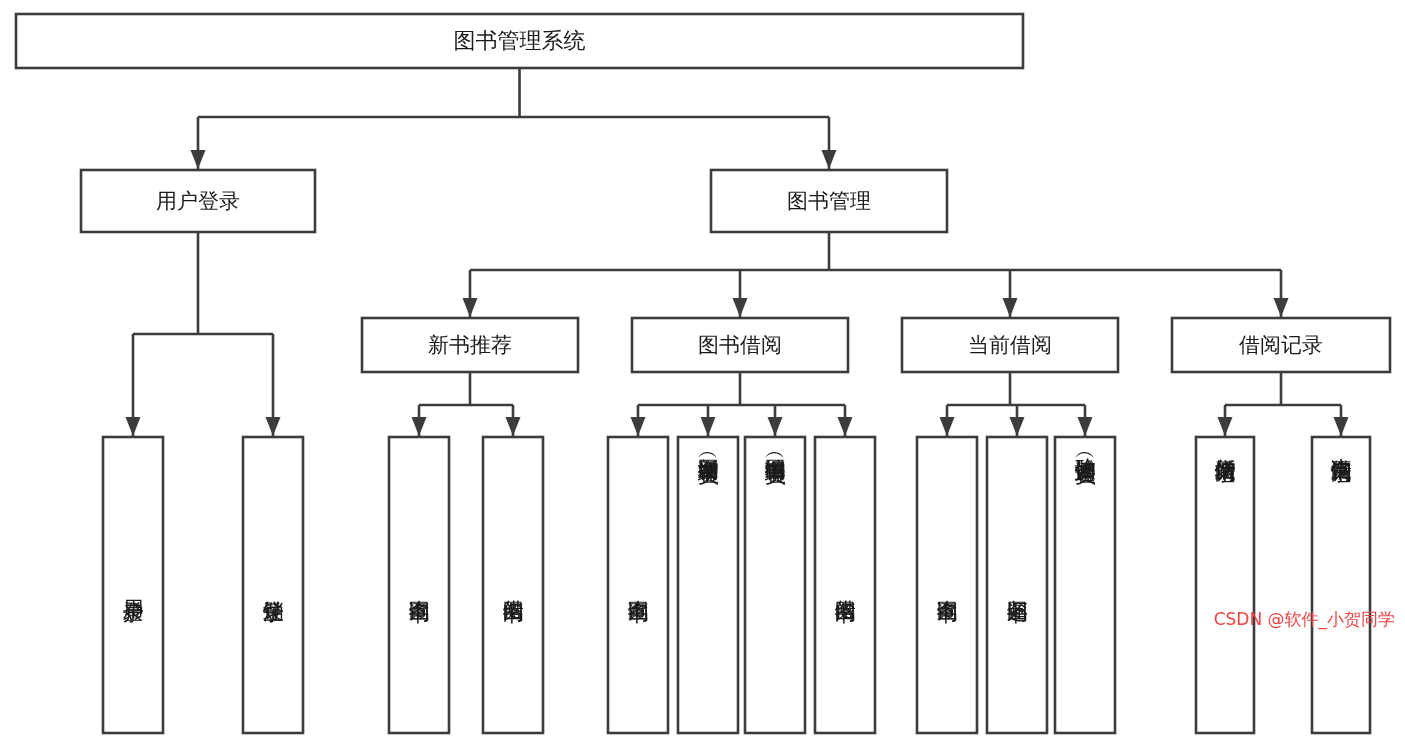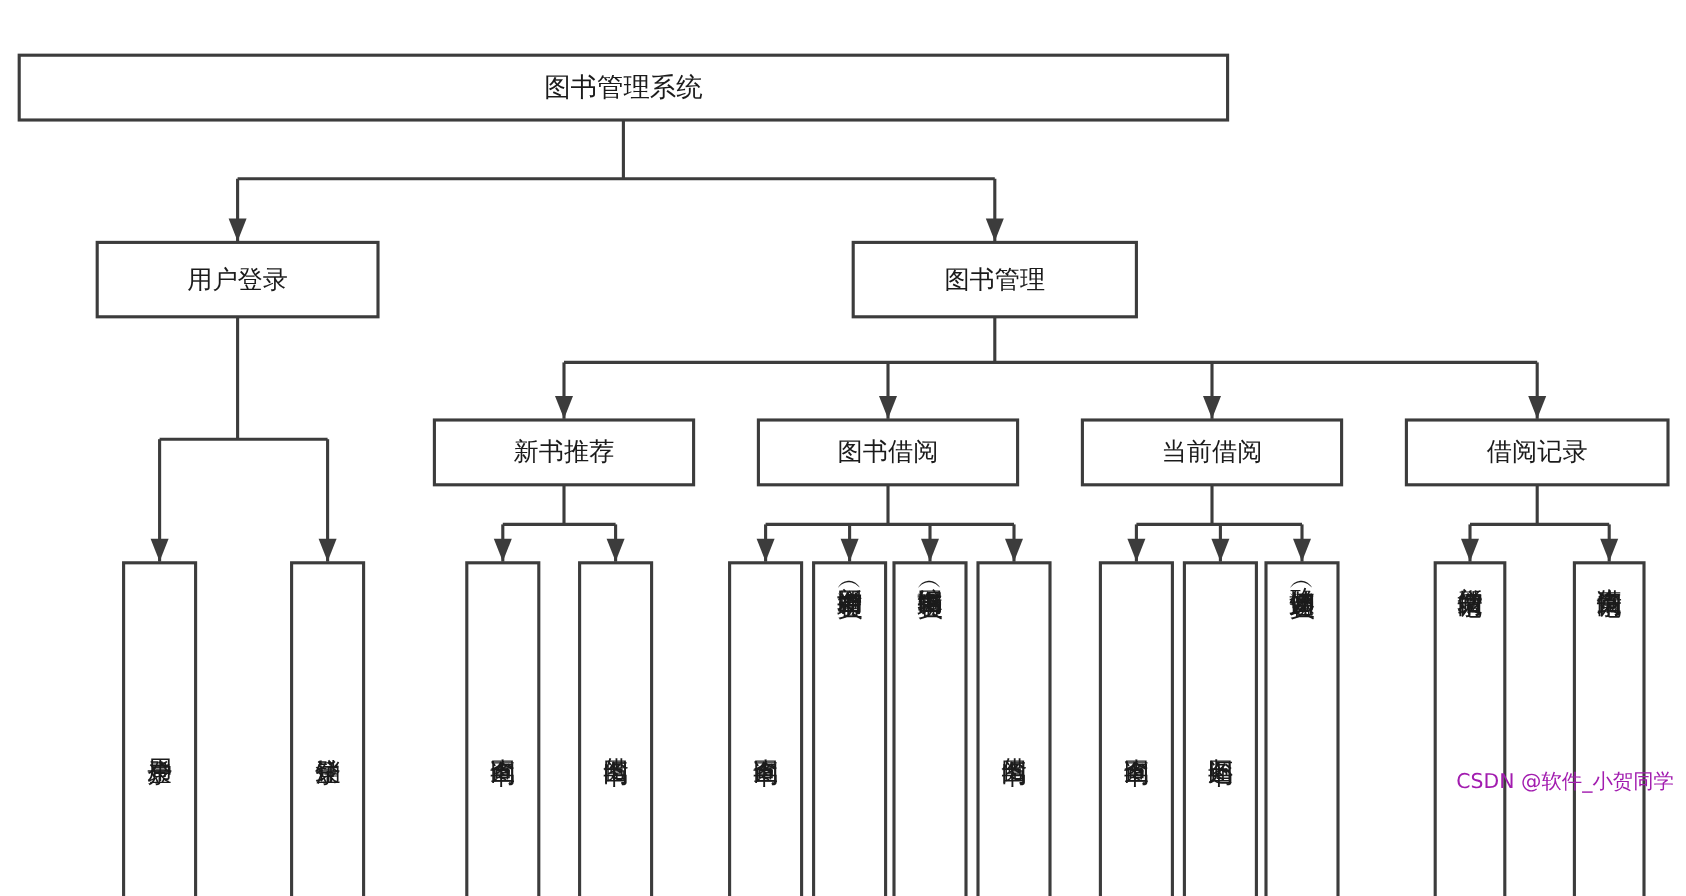--- a/index.html
+++ b/index.html
@@ -12,21 +12,20 @@
     height: 747px;
     font-family: "DejaVu Sans", "Liberation Sans", sans-serif;
     overflow: hidden;
     position: relative;
   }
   #diagram-root {
     position: relative;
     width: 1405px;
     height: 635px;
     background: #ffffff;
-    margin-top: 32px;
   }
   svg#tree-svg {
     position: absolute;
     left: 0;
     top: 0;
     width: 1405px;
     height: 747px;
     display: block;
   }
   .node-rect {
@@ -81,21 +80,21 @@
     letter-spacing: 1px;
     white-space: nowrap;
     text-align: center;
   }
   .watermark {
     position: absolute;
     right: 10px;
     bottom: 4px;
     font-family: "DejaVu Sans", "Liberation Sans", sans-serif;
     font-size: 17px;
-    color: #a21caf;
+    color: #ef4444;
     white-space: nowrap;
     user-select: none;
   }
 </style>
 </head>
 <body>
 
 <div id="diagram-root">
 
   <svg id="tree-svg" viewBox="0 0 1405 747">

